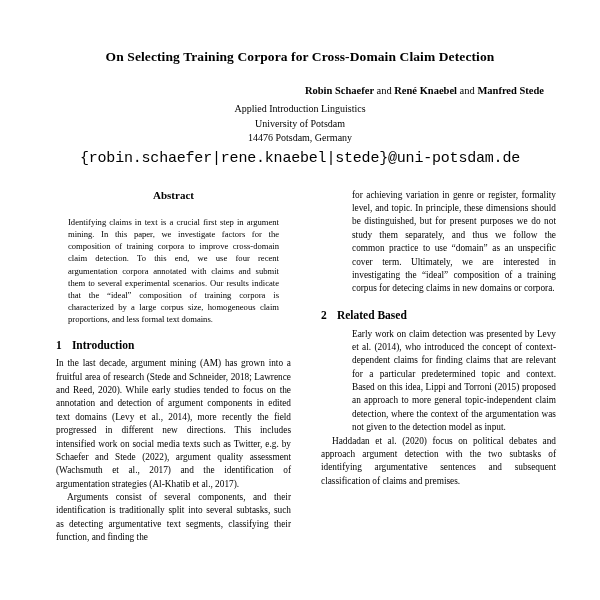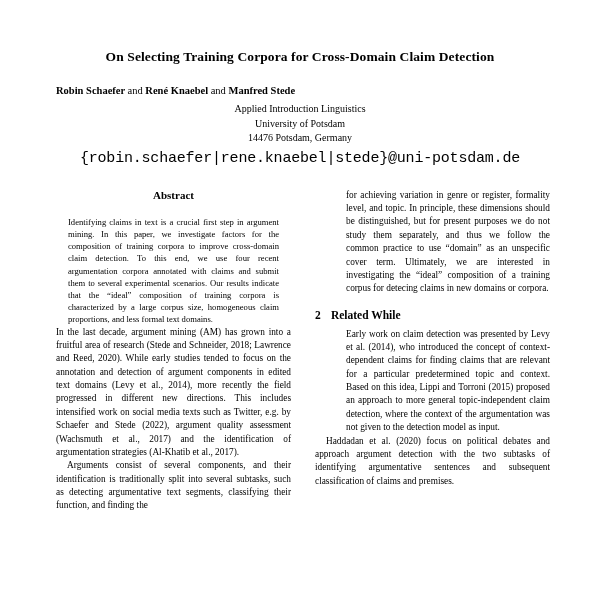--- a/index.html
+++ b/index.html
@@ -23,21 +23,21 @@
   }
   .title {
     text-align: center;
     font-size: 13.5px;
     font-weight: bold;
     line-height: 1.3;
     margin: 0 0 18px 0;
     letter-spacing: 0.1px;
   }
   .authors {
-    text-align: left;
+    text-align: right;
     font-size: 10.5px;
     font-weight: bold;
     margin: 4px 0 4px 0;
     line-height: 1.4;
     font-family: Liberation Serif, serif;
   }
   .authors .sep {
     font-weight: normal;
   }
   .affil {
@@ -48,21 +48,21 @@
   }
   .email {
     text-align: center;
     font-family: "Liberation Mono", monospace;
     font-size: 15px;
     margin: 4px 0 0 0;
     letter-spacing: -0.2px;
   }
   .columns {
     display: flex;
-    gap: 24px;
+    gap: 30px;
     margin-top: 22px;
   }
   .col {
     width: 235px;
     flex: 0 0 235px;
   }
   .abstract-head {
     text-align: center;
     font-size: 11px;
     font-weight: bold;
@@ -122,29 +122,33 @@
   <div class="affil">University of Potsdam</div>
   <div class="affil">14476 Potsdam, Germany</div>
   <div class="email">{robin.schaefer|rene.knaebel|stede}@uni-potsdam.de</div>
 
   <div class="columns">
 
     <div class="col col-left">
       <div class="abstract-head">Abstract</div>
       <p class="abstract-body">Identifying claims in text is a crucial first step in argument mining. In this paper, we investigate factors for the composition of training corpora to improve cross-domain claim detection. To this end, we use four recent argumentation corpora annotated with claims and submit them to several experimental scenarios. Our results indicate that the “ideal” composition of training corpora is characterized by a large corpus size, homogeneous claim proportions, and less formal text domains.</p>
 
+      <h2 class="section">
+        <span class="num">1</span>
+        <span>Introduction</span>
+      </h2>
       <p class="body">In the last decade, argument mining (AM) has grown into a fruitful area of research (Stede and Schneider, 2018; Lawrence and Reed, 2020). While early studies tended to focus on the annotation and detection of argument components in edited text domains (Levy et al., 2014), more recently the field progressed in different new directions. This includes intensified work on social media texts such as Twitter, e.g. by Schaefer and Stede (2022), argument quality assessment (Wachsmuth et al., 2017) and the identification of argumentation strategies (Al-Khatib et al., 2017).</p>
       <p class="body">Arguments consist of several components, and their identification is traditionally split into several subtasks, such as detecting argumentative text segments, classifying their function, and finding the</p>
     </div>
 
     <div class="col col-right">
       <p class="body first">for achieving variation in genre or register, formality level, and topic. In principle, these dimensions should be distinguished, but for present purposes we do not study them separately, and thus we follow the common practice to use “domain” as an unspecific cover term. Ultimately, we are interested in investigating the “ideal” composition of a training corpus for detecing claims in new domains or corpora.</p>
 
       <h2 class="section">
         <span class="num">2</span>
-        <span>Related While</span>
+        <span>Related Based</span>
       </h2>
       <p class="body first">Early work on claim detection was presented by Levy et al. (2014), who introduced the concept of context-dependent claims for finding claims that are relevant for a particular predetermined topic and context. Based on this idea, Lippi and Torroni (2015) proposed an approach to more general topic-independent claim detection, where the context of the argumentation was not given to the detection model as input.</p>
       <p class="body indent">Haddadan et al. (2020) focus on political debates and approach argument detection with the two subtasks of identifying argumentative sentences and subsequent classification of claims and premises.</p>
     </div>
 
   </div>
 </div>
 
 </body></html>

